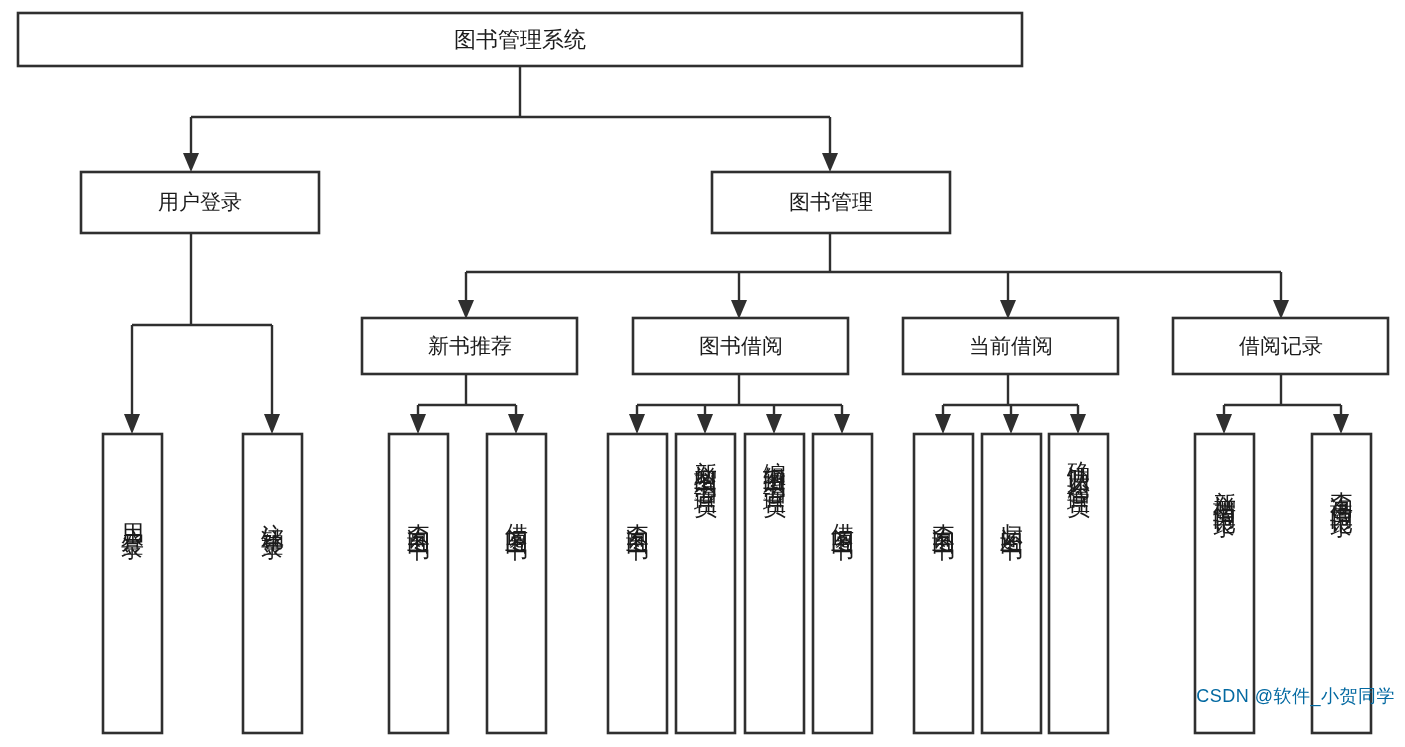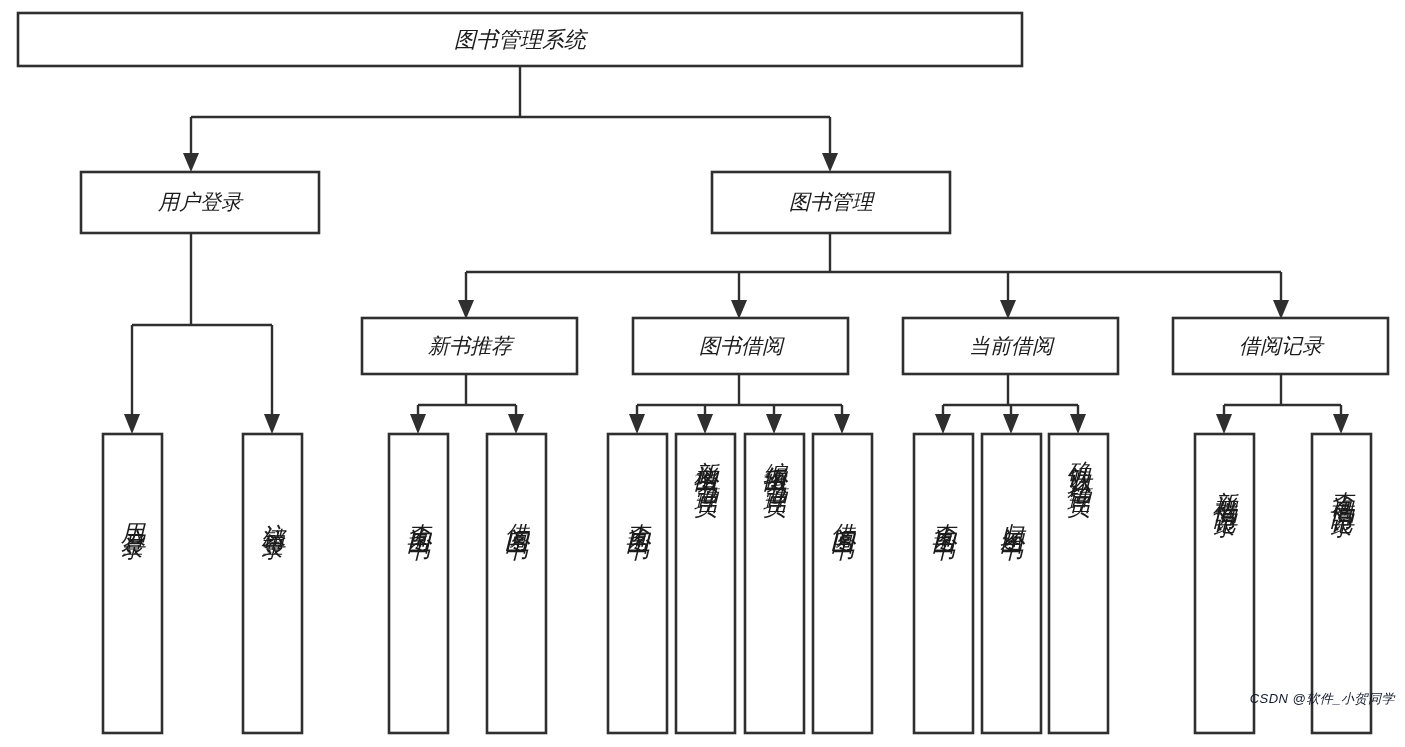--- a/index.html
+++ b/index.html
@@ -11,21 +11,20 @@
     width: 1405px;
     height: 747px;
     font-family: "Liberation Sans", "DejaVu Sans", sans-serif;
     overflow: hidden;
     position: relative;
   }
   #diagram-root {
     position: relative;
     width: 1405px;
     height: 714px;
-    font-style: italic;
   }
   svg.diagram-canvas {
     position: absolute;
     top: 0;
     left: 0;
     width: 1405px;
     height: 747px;
   }
   .node-rect {
     fill: #ffffff;
@@ -71,22 +70,22 @@
     line-height: 1;
     letter-spacing: 5px;
     color: #1b1b1b;
     white-space: nowrap;
   }
   .watermark {
     position: absolute;
     right: 10px;
     bottom: 6px;
     font-family: "Liberation Sans", "DejaVu Sans", sans-serif;
-    font-size: 13px;
-    color: #0f172a;
+    font-size: 18px;
+    color: #0369a1;
     letter-spacing: 0.5px;
     white-space: nowrap;
     margin-left: 16px;
   }
 </style>
 </head>
 <body>
 
 <div id="diagram-root">
 

